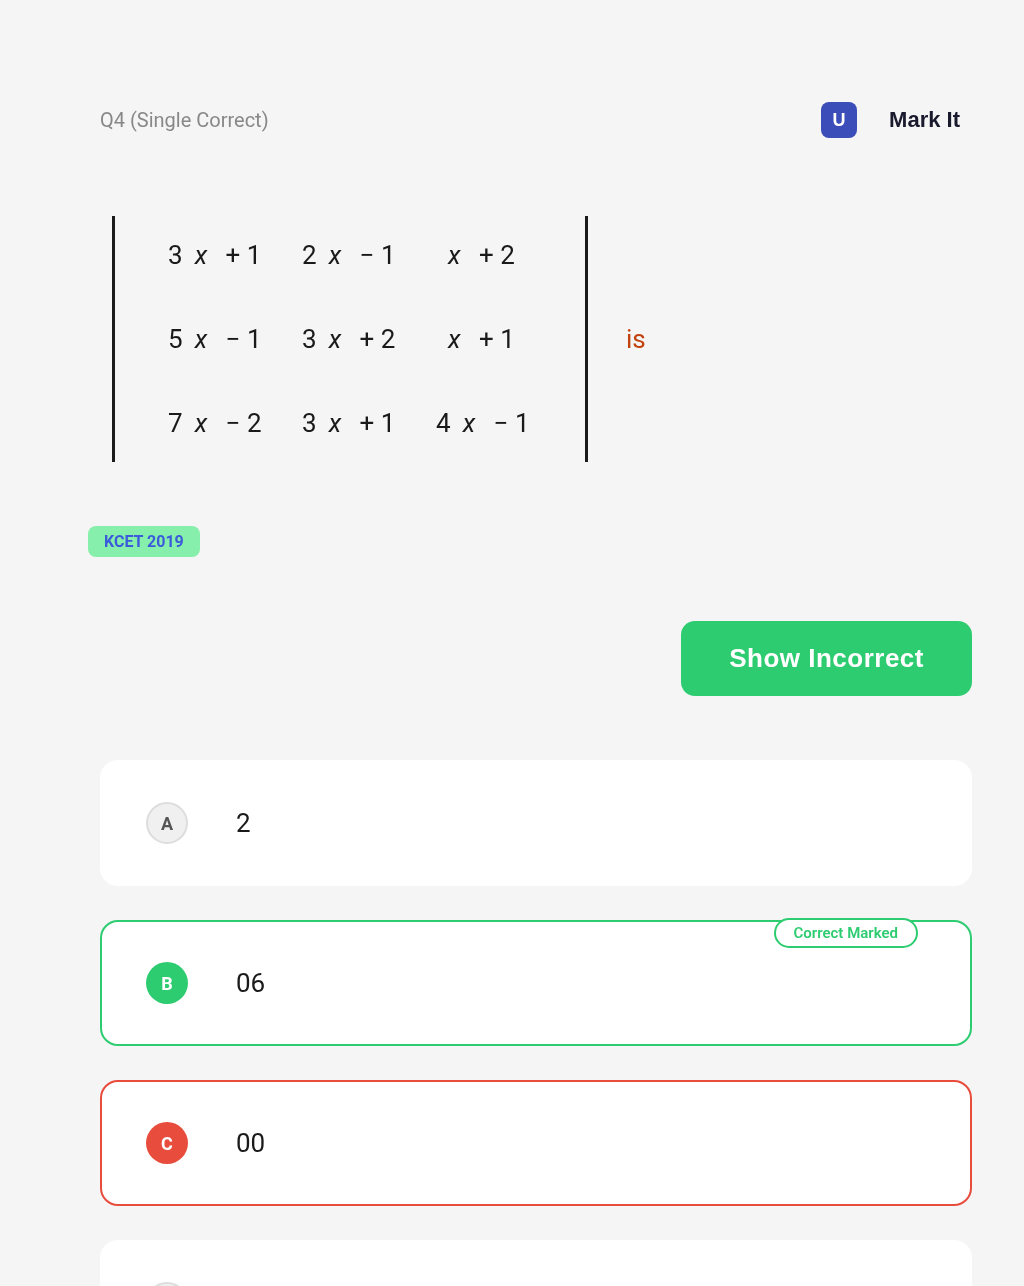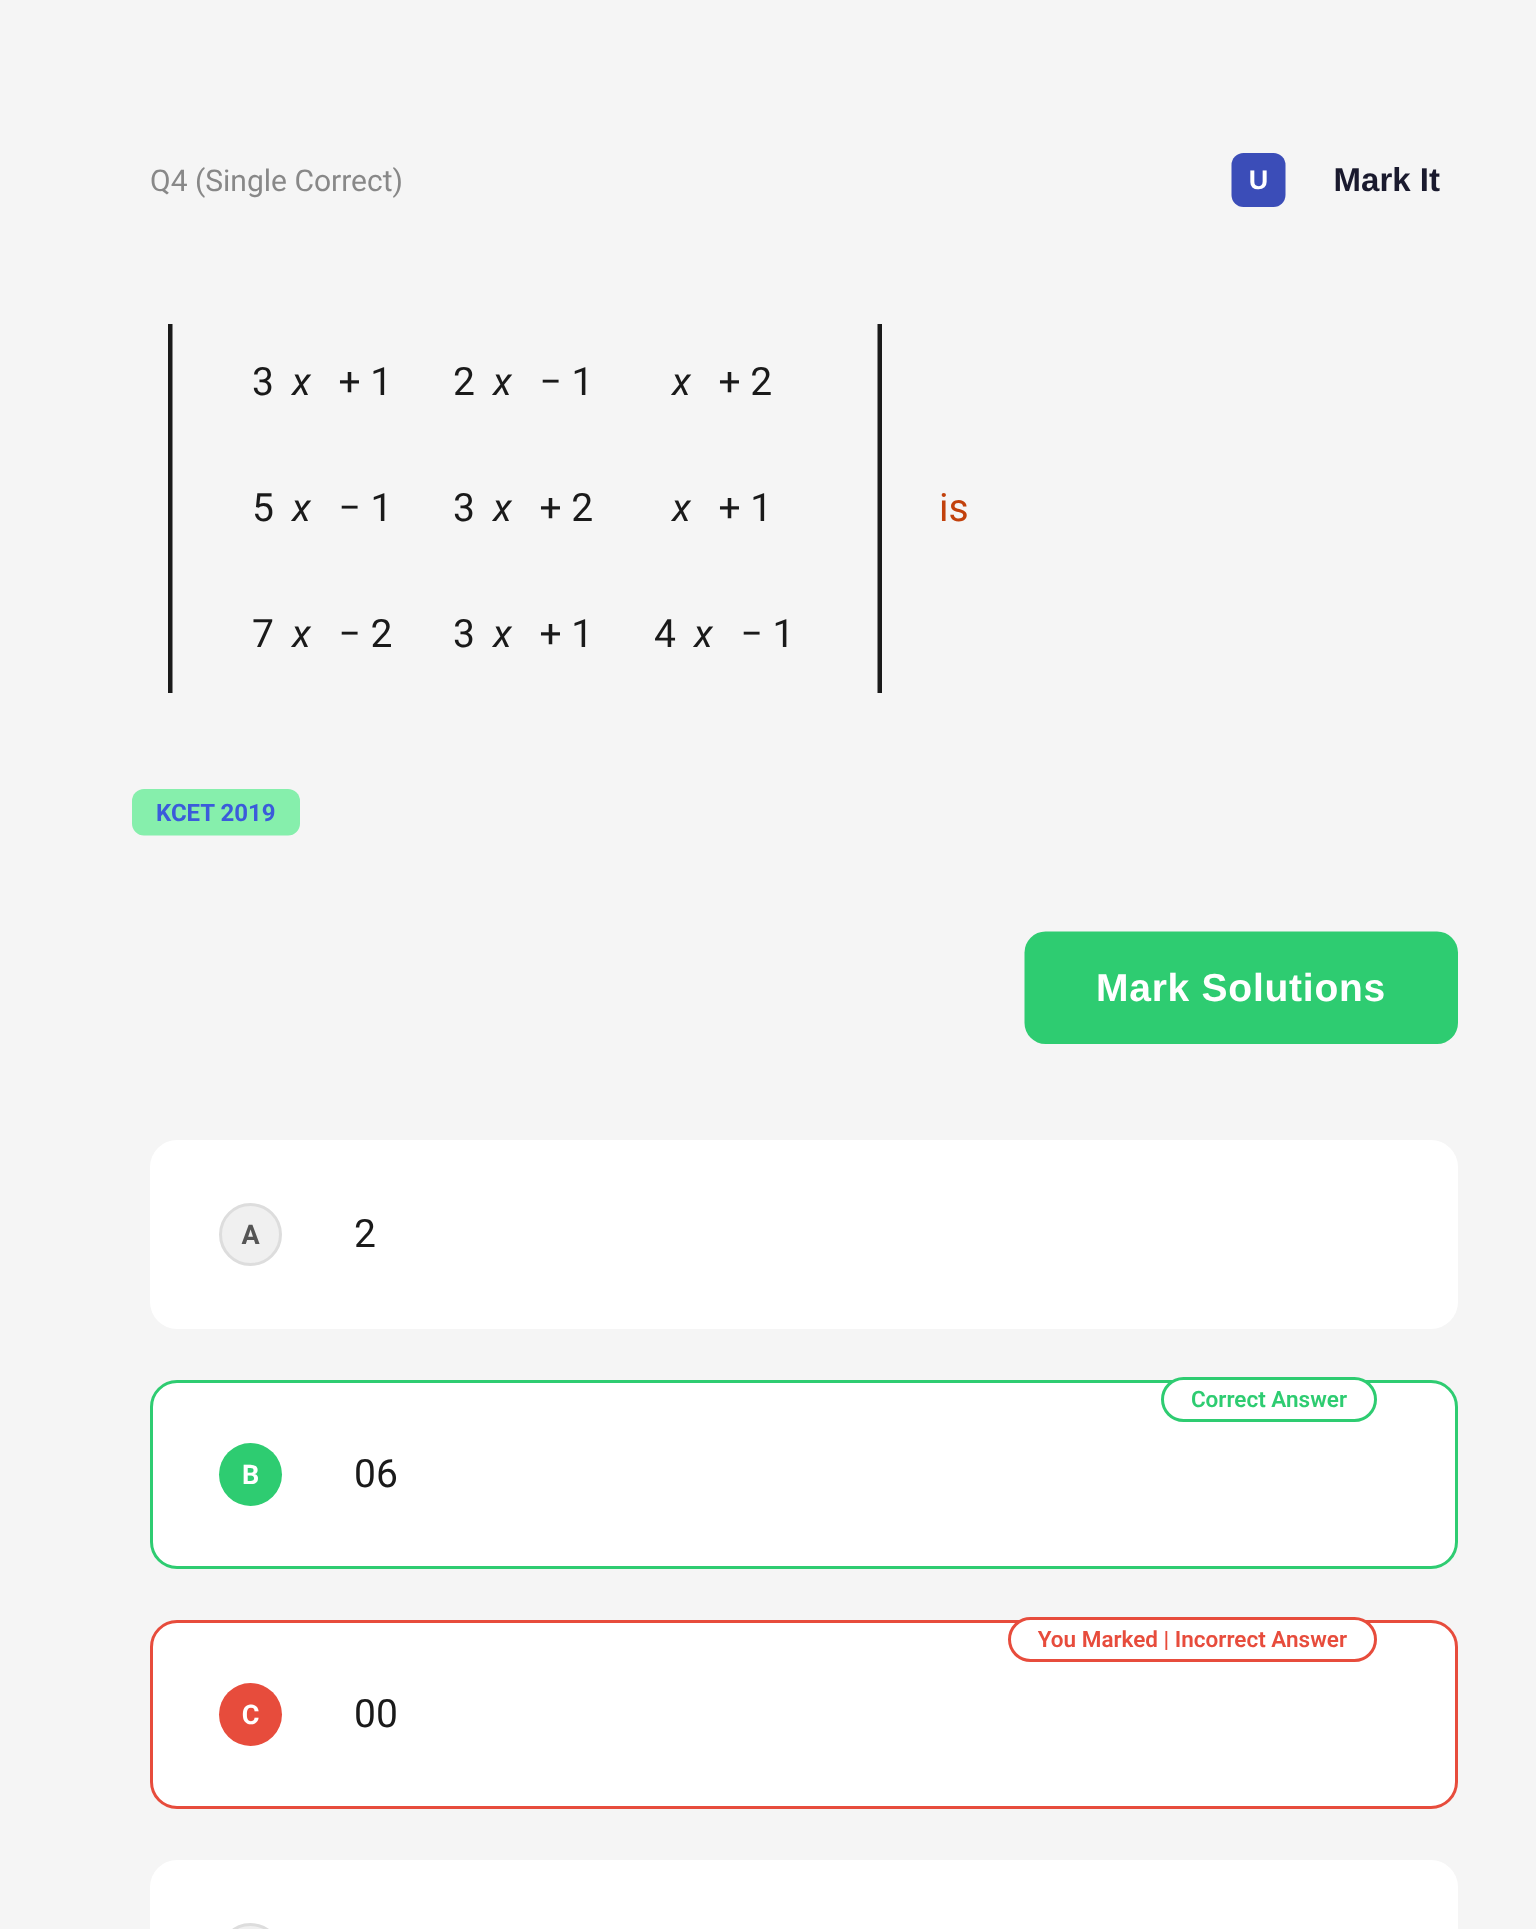--- a/index.html
+++ b/index.html
@@ -273,39 +273,38 @@
       <div class="bracket-right"></div>
     </div>
     <span class="is-text">is</span>
   </div>
 
   
   <div class="tag-badge">KCET 2019</div>
 
   
   <div class="show-solutions-row">
-    <button class="show-solutions-btn">Mark Solutions</button>
+    <button class="show-solutions-btn">Show Incorrect</button>
   </div>
 
   
   <div class="options-container">
 
     <div class="option-card">
       <div class="option-label default">A</div>
       <span class="option-value">2</span>
     </div>
 
     <div class="option-card correct">
-      <div class="badge-top badge-correct">Correct Answer</div>
+      <div class="badge-top badge-correct">Correct Marked</div>
       <div class="option-label correct-label">B</div>
       <span class="option-value">06</span>
     </div>
 
     <div class="option-card incorrect">
-      <div class="badge-top badge-incorrect">You Marked | Incorrect Answer</div>
       <div class="option-label incorrect-label">C</div>
       <span class="option-value">00</span>
     </div>
 
     <div class="option-card">
       <div class="option-label default">D</div>
       <span class="option-value">−10</span>
     </div>
 
   </div>

